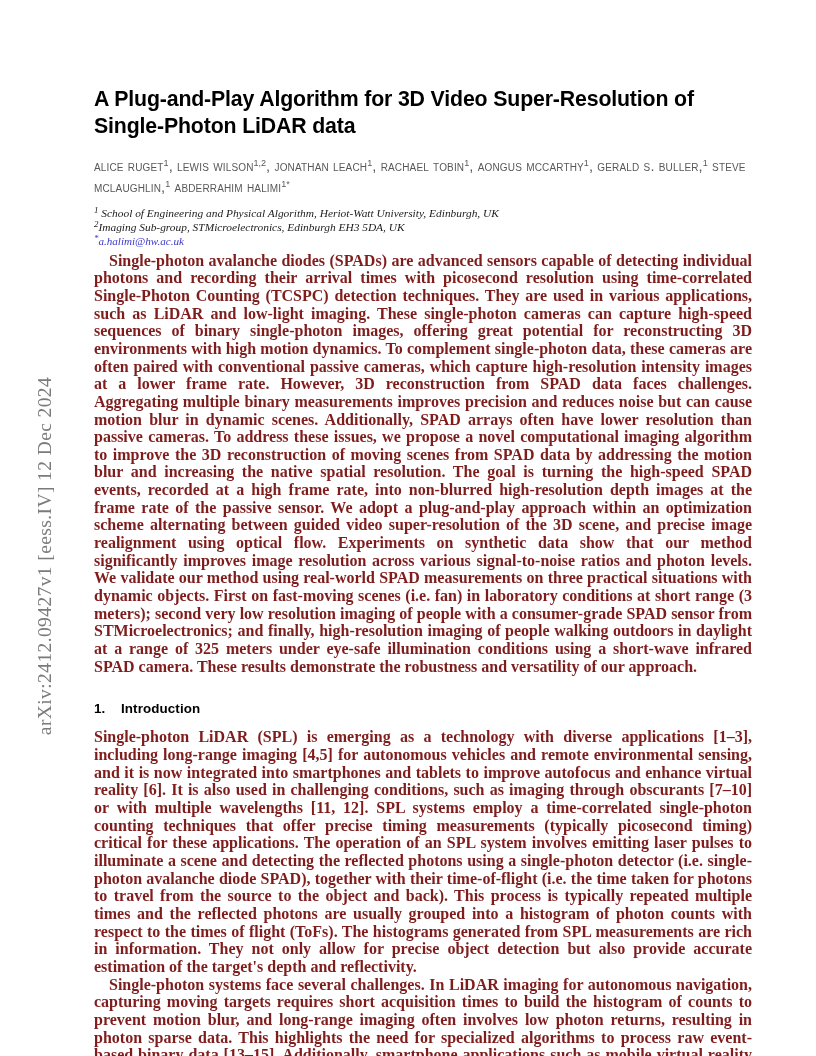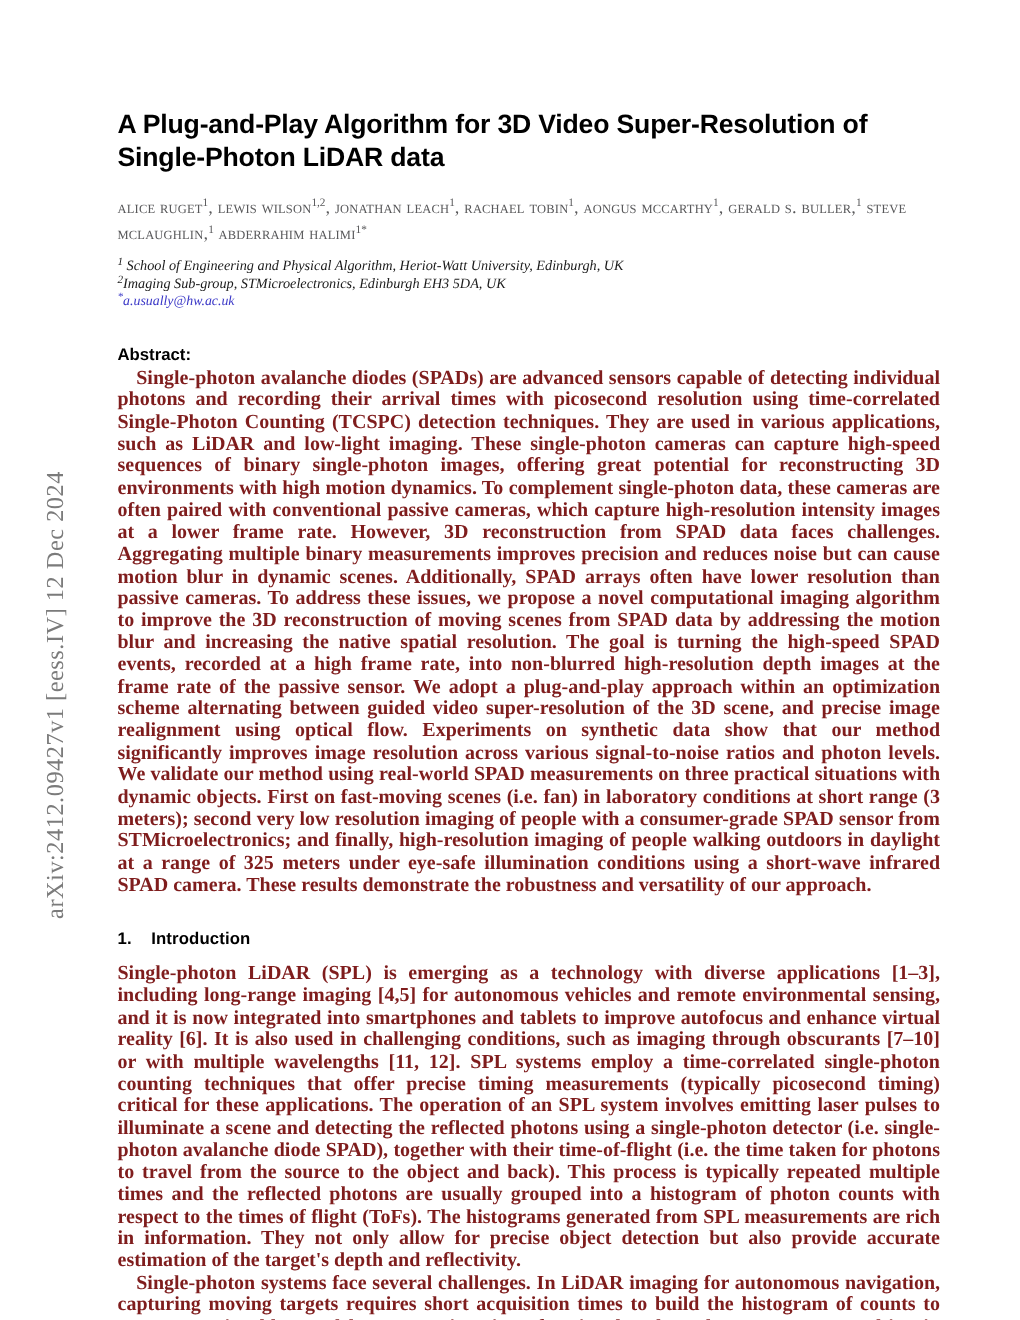--- a/index.html
+++ b/index.html
@@ -56,21 +56,21 @@
     font-size: 21.3px;
     line-height: 27px;
     letter-spacing: -0.15px;
     color: #000000;
   }
 
   
   #authors {
     margin: 0;
     padding-top: 16px;
-    font-family: Liberation Serif, serif;
+    font-family: Liberation Sans, sans-serif;
     font-size: 14.6px;
     line-height: 20.5px;
     color: #58585a;
     letter-spacing: 0.15px;
   }
   #authors .nm {
     font-variant: small-caps;
     text-transform: lowercase;
   }
   #authors .nm::first-letter { text-transform: uppercase; }
@@ -162,25 +162,24 @@
 
   <div id="affiliations">
     <span class="aff-line">
       <sup>1</sup>
       <span>School of Engineering and Physical Algorithm, Heriot-Watt University, Edinburgh, UK</span>
     </span>
     <span class="aff-line">
       <sup>2</sup><span>Imaging Sub-group, STMicroelectronics, Edinburgh EH3 5DA, UK</span>
     </span>
     <span class="aff-line">
-      <span class="email"><sup>*</sup><span>a.usually@hw.ac.uk</span></span>
+      <span class="email"><sup>*</sup><span>a.halimi@hw.ac.uk</span></span>
     </span>
   </div>
 
-  <h2 id="abstract-head" class="sec-head">Abstract:</h2>
   <p id="abstract-body" class="body-p indent">Single-photon avalanche diodes (SPADs) are advanced sensors capable of detecting individual photons and recording their arrival times with picosecond resolution using time-correlated Single-Photon Counting (TCSPC) detection techniques. They are used in various applications, such as LiDAR and low-light imaging. These single-photon cameras can capture high-speed sequences of binary single-photon images, offering great potential for reconstructing 3D environments with high motion dynamics. To complement single-photon data, these cameras are often paired with conventional passive cameras, which capture high-resolution intensity images at a lower frame rate. However, 3D reconstruction from SPAD data faces challenges. Aggregating multiple binary measurements improves precision and reduces noise but can cause motion blur in dynamic scenes. Additionally, SPAD arrays often have lower resolution than passive cameras. To address these issues, we propose a novel computational imaging algorithm to improve the 3D reconstruction of moving scenes from SPAD data by addressing the motion blur and increasing the native spatial resolution. The goal is turning the high-speed SPAD events, recorded at a high frame rate, into non-blurred high-resolution depth images at the frame rate of the passive sensor. We adopt a plug-and-play approach within an optimization scheme alternating between guided video super-resolution of the 3D scene, and precise image realignment using optical flow. Experiments on synthetic data show that our method significantly improves image resolution across various signal-to-noise ratios and photon levels. We validate our method using real-world SPAD measurements on three practical situations with dynamic objects. First on fast-moving scenes (i.e. fan) in laboratory conditions at short range (3 meters); second very low resolution imaging of people with a consumer-grade SPAD sensor from STMicroelectronics; and finally, high-resolution imaging of people walking outdoors in daylight at a range of 325 meters under eye-safe illumination conditions using a short-wave infrared SPAD camera. These results demonstrate the robustness and versatility of our approach.</p>
 
   <h2 id="intro-head" class="sec-head">
     <span class="sec-num">1.</span><span>Introduction</span>
   </h2>
 
   <p id="intro-p1" class="body-p">Single-photon LiDAR (SPL) is emerging as a technology with diverse applications [1–3], including long-range imaging [4,5] for autonomous vehicles and remote environmental sensing, and it is now integrated into smartphones and tablets to improve autofocus and enhance virtual reality [6]. It is also used in challenging conditions, such as imaging through obscurants [7–10] or with multiple wavelengths [11, 12]. SPL systems employ a time-correlated single-photon counting techniques that offer precise timing measurements (typically picosecond timing) critical for these applications. The operation of an SPL system involves emitting laser pulses to illuminate a scene and detecting the reflected photons using a single-photon detector (i.e. single-photon avalanche diode SPAD), together with their time-of-flight (i.e. the time taken for photons to travel from the source to the object and back). This process is typically repeated multiple times and the reflected photons are usually grouped into a histogram of photon counts with respect to the times of flight (ToFs). The histograms generated from SPL measurements are rich in information. They not only allow for precise object detection but also provide accurate estimation of the target's depth and reflectivity.</p>
   <p class="body-p indent">Single-photon systems face several challenges. In LiDAR imaging for autonomous navigation, capturing moving targets requires short acquisition times to build the histogram of counts to prevent motion blur, and long-range imaging often involves low photon returns, resulting in photon sparse data. This highlights the need for specialized algorithms to process raw event-based binary data [13–15]. Additionally, smartphone applications such as mobile virtual reality demand cost-effective sensors, which currently limit resolution in the cross-sectional plane (i.e., few X-Y pixels) [6, 16]. In these real-world applications, multiple sensors utilizing different technologies are often used simultaneously, requiring advanced data fusion techniques to support decision-making [2, 17].</p>
 
 </div>

